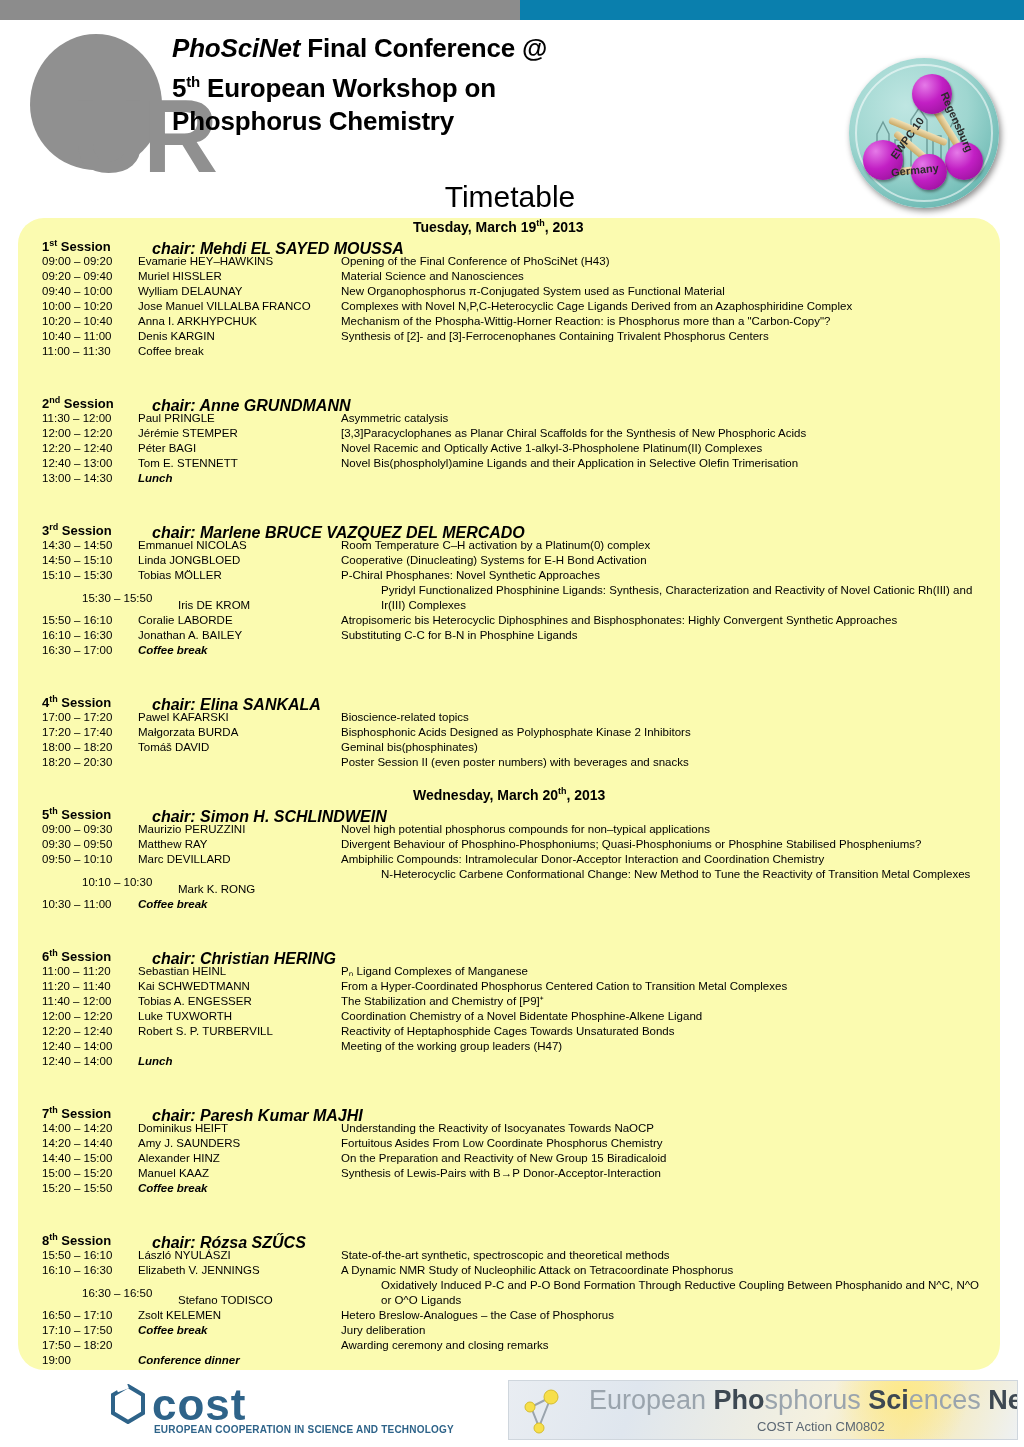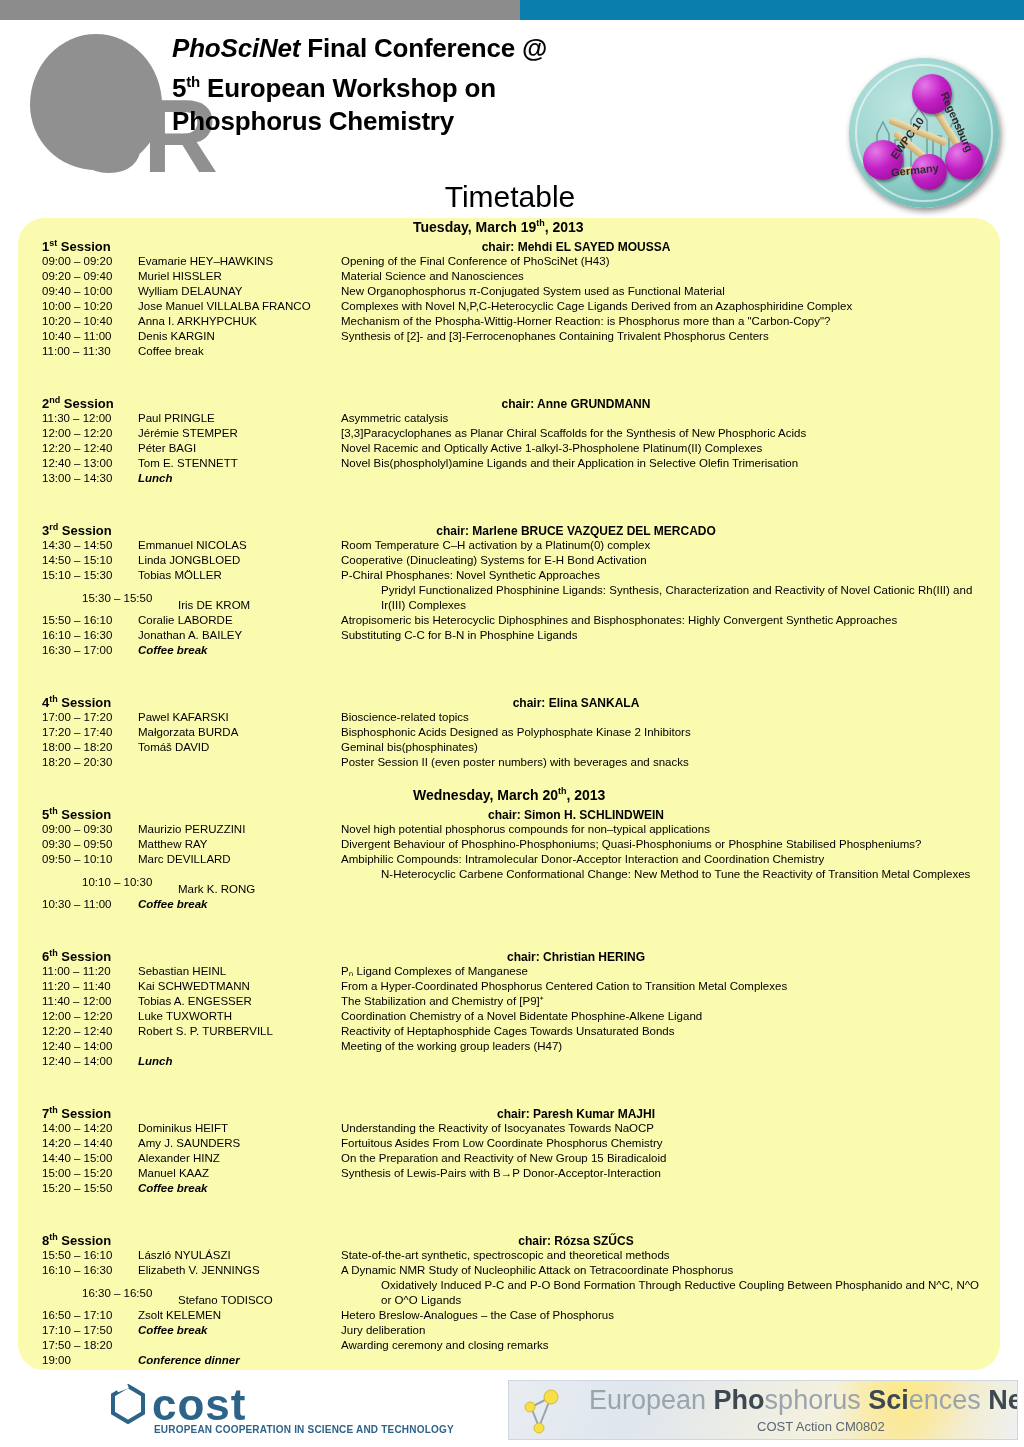--- a/index.html
+++ b/index.html
@@ -98,22 +98,22 @@
     font-size:13px; font-weight:bold; padding-left:24px; padding-top:20px;
   }
   .session-head sup { font-size:9px; vertical-align:super; }
   .day-header {
     position:absolute; left:347px; top:0;
     font-size:14px; font-weight:bold; white-space:nowrap;margin-left:48px;
   }
   .day-header sup { font-size:9px; vertical-align:super; }
 
   .chair {
-    font-size:12px; font-weight:bold;
-    padding-left:134px; height:16px; padding-top:2px; white-space:nowrap;text-align:center;
+    font-size:16px; font-style:italic; font-weight:bold;
+    padding-left:134px; height:16px; padding-top:2px; white-space:nowrap;
   }
 
   .row { position:relative; display:flex; align-items:flex-start; font-size:11.5px; line-height:15px; }
   .row .time   { width:110px; flex:0 0 110px; padding-left:24px; white-space:nowrap; }
   .row .name   { width:213px; flex:0 0 213px; padding-left:10px; white-space:nowrap; }
   .row .title  { flex:1 1 auto; padding-right:14px; }
   .row.tall { min-height:30px; }
   .row.tall .time { align-self:center;margin-left:40px; }
   .row.tall .name { align-self:flex-end; }
   .row .bold-italic { font-weight:bold; font-style:italic; }

